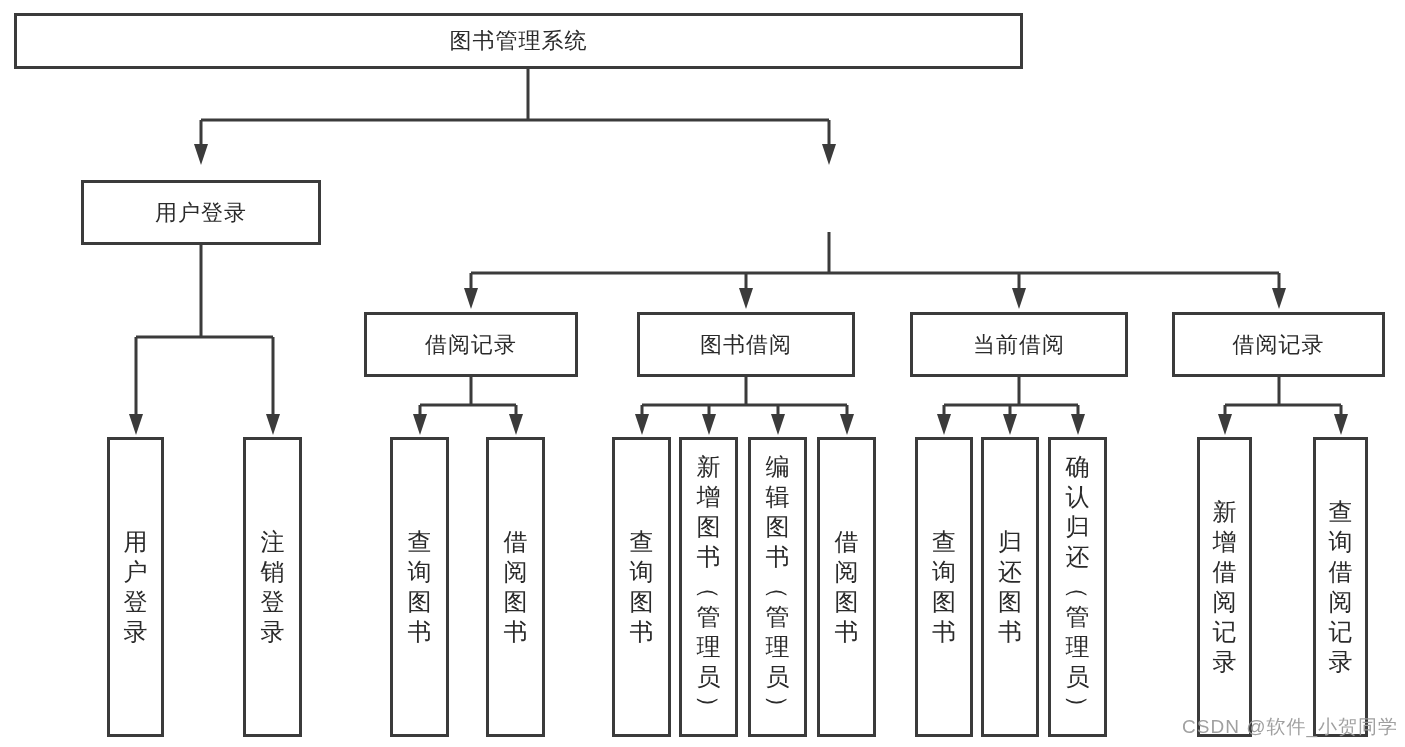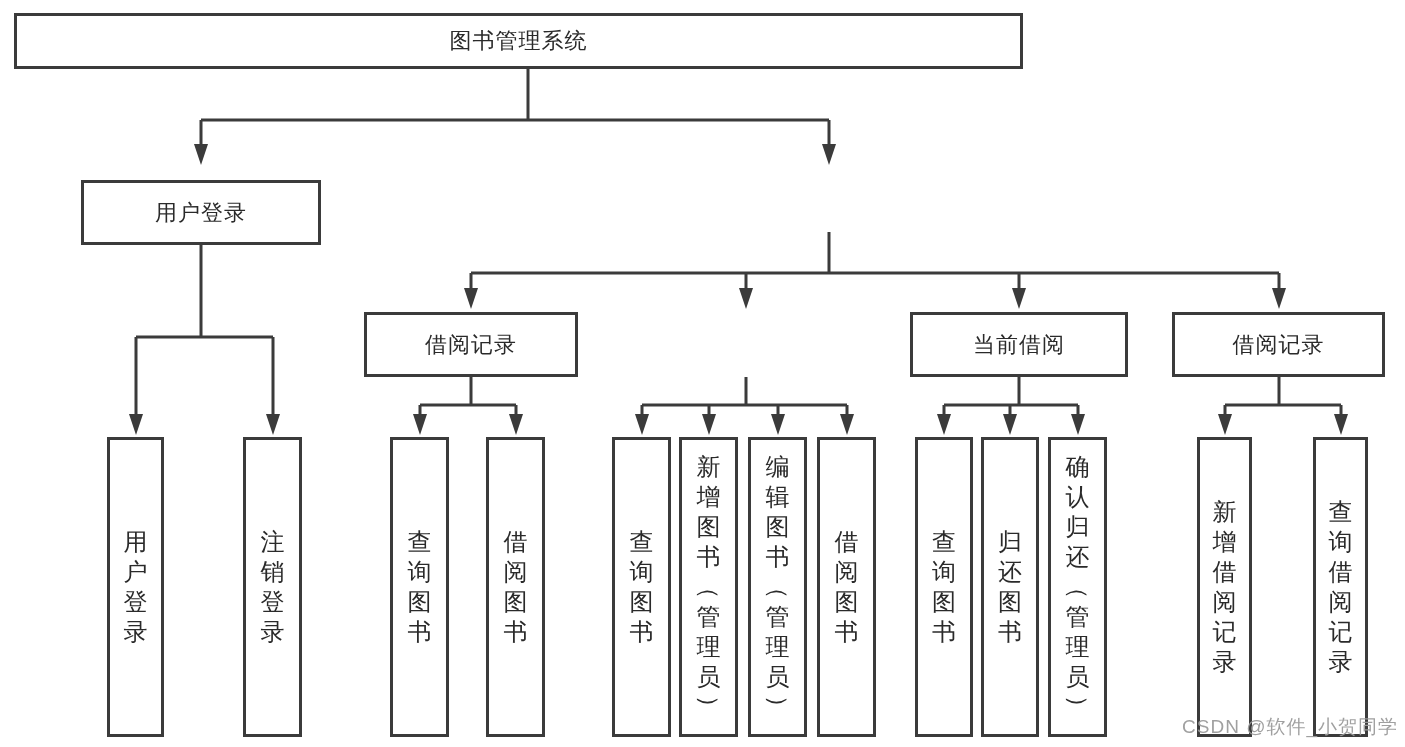--- a/index.html
+++ b/index.html
@@ -120,20 +120,23 @@
     <span>图书管理系统</span>
   </div>
 
   <div class="node hbox" style="left:81px;top:180px;width:240px;height:65px">
     <span>用户登录</span>
   </div>
 
   <div class="node hbox" style="left:364px;top:312px;width:214px;height:65px">
     <span>借阅记录</span>
   </div>
+  <div class="node hbox" style="left:637px;top:312px;width:218px;height:65px">
+    <span>图书借阅</span>
+  </div>
   <div class="node hbox" style="left:910px;top:312px;width:218px;height:65px">
     <span>当前借阅</span>
   </div>
   <div class="node hbox" style="left:1172px;top:312px;width:213px;height:65px">
     <span>借阅记录</span>
   </div>
 
   <div class="node vbox" style="left:107px;top:437px;width:57px">
     <div class="vtext">
         <div class="vchar">用</div>

